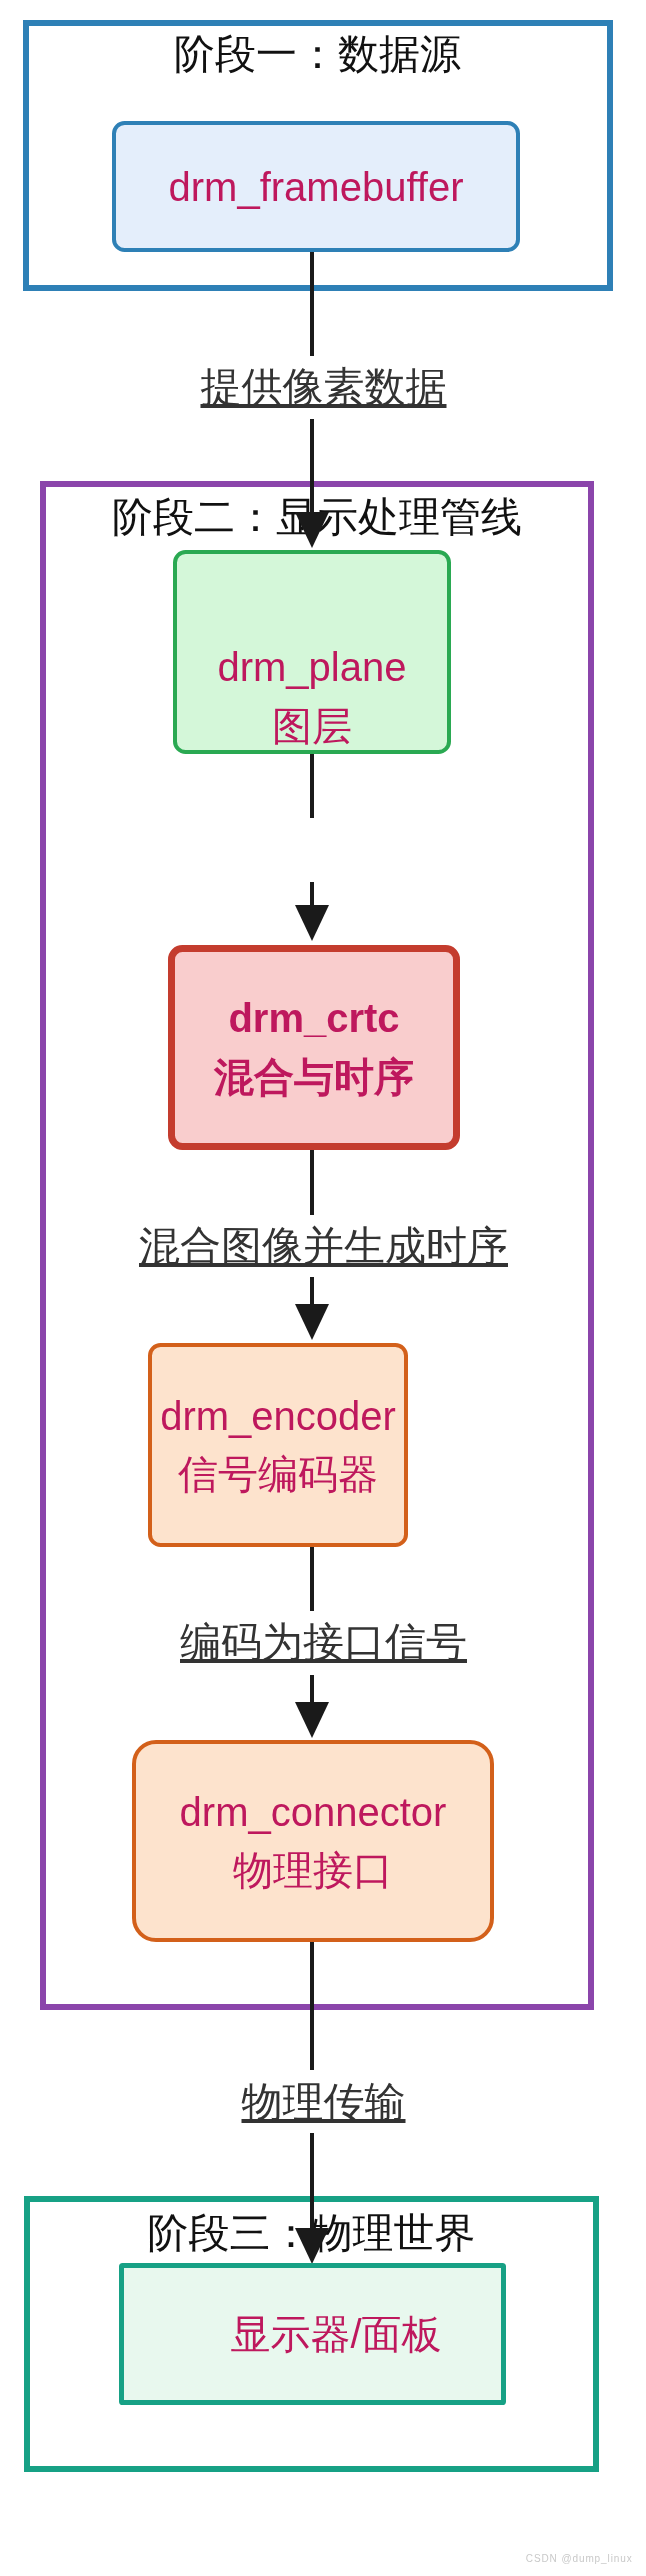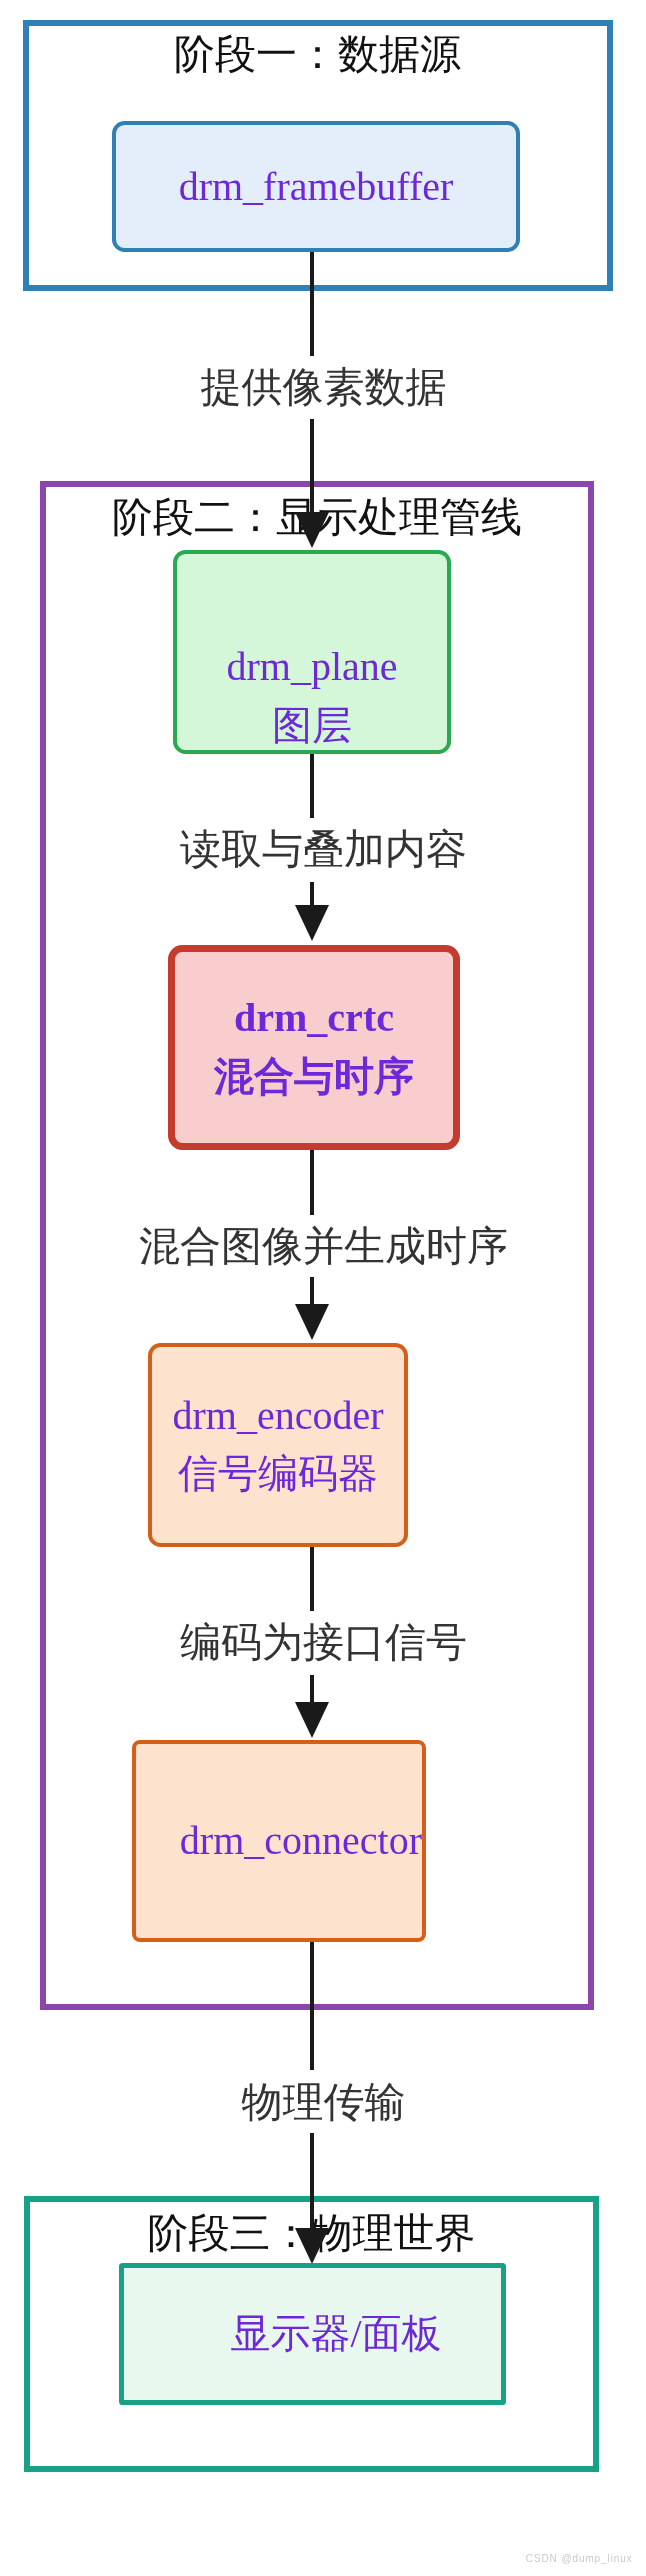--- a/index.html
+++ b/index.html
@@ -31,23 +31,22 @@
     position:absolute;
     box-sizing:border-box;
     display:flex;
     flex-direction:column;
     align-items:center;
     justify-content:center;
     gap:10.8px;
     text-align:center;
     font-size:40px;
     line-height:1.2;
-    color:#6d28d9;
+    color:#be185d;
     z-index:3;
-    font-family:Liberation Serif, serif;
   }
   .node .nline{white-space:nowrap;}
   .vline{
     position:absolute;
     left:310px;
     width:3.6px;
     background:var(--c-line,#1a1a1a);
     z-index:2;
   }
   .arrowhead{
@@ -62,30 +61,31 @@
   .edge-label{
     position:absolute;
     left:0;
     width:647px;
     text-align:center;
     font-size:41px;
     line-height:57px;
     color:#333333;
     z-index:2;
     white-space:nowrap;
+    text-decoration:underline;
   }
   #stage1{left:22.5px;top:20px;width:590px;height:271px;border-width:6.3px;border-color:var(--c-stage1-border,#2e80b6);}
   #title1{left:22.5px;top:29px;width:590px;}
   #node-framebuffer{left:112px;top:121px;width:408px;height:131px;border:4.5px solid var(--c-framebuffer-border,#2e80b6);border-radius:12.6px;background:var(--c-framebuffer-fill,#e4eefb);}
   #stage2{left:40px;top:481px;width:554px;height:1529px;border-width:6.3px;border-color:var(--c-stage2-border,#8b45ab);}
   #title2{left:40px;top:492px;width:554px;}
   #node-plane{left:173px;top:550px;width:278px;height:204px;border:4.5px solid var(--c-plane-border,#2aa952);border-radius:12.6px;background:var(--c-plane-fill,#d4f7d9);justify-content:flex-end;}
   #node-crtc{left:168px;top:945px;width:292px;height:205px;border:7.2px solid var(--c-crtc-border,#c43c2e);border-radius:14.4px;background:var(--c-crtc-fill,#f9cdcd);font-weight:700;}
   #node-encoder{left:148px;top:1343px;width:260px;height:204px;border:4.5px solid var(--c-encoder-border,#d3601a);border-radius:12.6px;background:var(--c-encoder-fill,#fde3cd);}
-  #node-connector{left:132px;top:1740px;width:294px;height:202px;border:4.5px solid var(--c-connector-border,#d3601a);border-radius:8px;background:var(--c-connector-fill,#fde3cd);align-items:flex-end;}
+  #node-connector{left:132px;top:1740px;width:362px;height:202px;border:4.5px solid var(--c-connector-border,#d3601a);border-radius:24px;background:var(--c-connector-fill,#fde3cd);}
   #stage3{left:24px;top:2196px;width:575px;height:276px;border-width:6.3px;border-color:var(--c-stage3-border,#17a185);}
   #title3{left:24px;top:2208px;width:575px;}
   #node-panel{left:119px;top:2263px;width:387px;height:142px;border:5.4px solid var(--c-panel-border,#17a185);border-radius:3.6px;background:var(--c-panel-fill,#e8f8ee);padding-left:47px;}
   #watermark{
     position:absolute;
     right:14.4px;
     top:2553px;
     font-size:10px;
     color:var(--c-watermark,#c9c9c9);
     letter-spacing:0.9px;
@@ -110,21 +110,20 @@
 
   <div id="stage2" class="stage"></div>
   <div id="title2" class="stage-title">阶段二：显示处理管线</div>
 
   <div id="node-plane" class="node">
     <span class="nline">drm_plane</span>
     <span class="nline">图层</span>
   </div>
 
   <div class="vline" style="top:754px;height:64px;"></div>
-  <div class="edge-label" style="top:821px;">读取与叠加内容</div>
   <div class="vline" style="top:882px;height:28px;"></div>
   <div class="arrowhead" style="top:905px;"></div>
 
   <div id="node-crtc" class="node">
     <span class="nline">drm_crtc</span>
     <span class="nline">混合与时序</span>
   </div>
 
   <div class="vline" style="top:1150px;height:65px;"></div>
   <div class="edge-label" style="top:1218px;">混合图像并生成时序</div>
@@ -136,20 +135,21 @@
     <span class="nline">信号编码器</span>
   </div>
 
   <div class="vline" style="top:1547px;height:64px;"></div>
   <div class="edge-label" style="top:1614px;">编码为接口信号</div>
   <div class="vline" style="top:1675px;height:31px;"></div>
   <div class="arrowhead" style="top:1702px;"></div>
 
   <div id="node-connector" class="node">
     <span class="nline">drm_connector</span>
+    <span class="nline">物理接口</span>
   </div>
 
   <div class="vline" style="top:1942px;height:128px;"></div>
   <div class="edge-label" style="top:2074px;">物理传输</div>
   <div class="vline" style="top:2133px;height:99px;"></div>
   <div class="arrowhead" style="top:2228px;"></div>
 
   <div id="stage3" class="stage"></div>
   <div id="title3" class="stage-title">阶段三：物理世界</div>
   <div id="node-panel" class="node">

